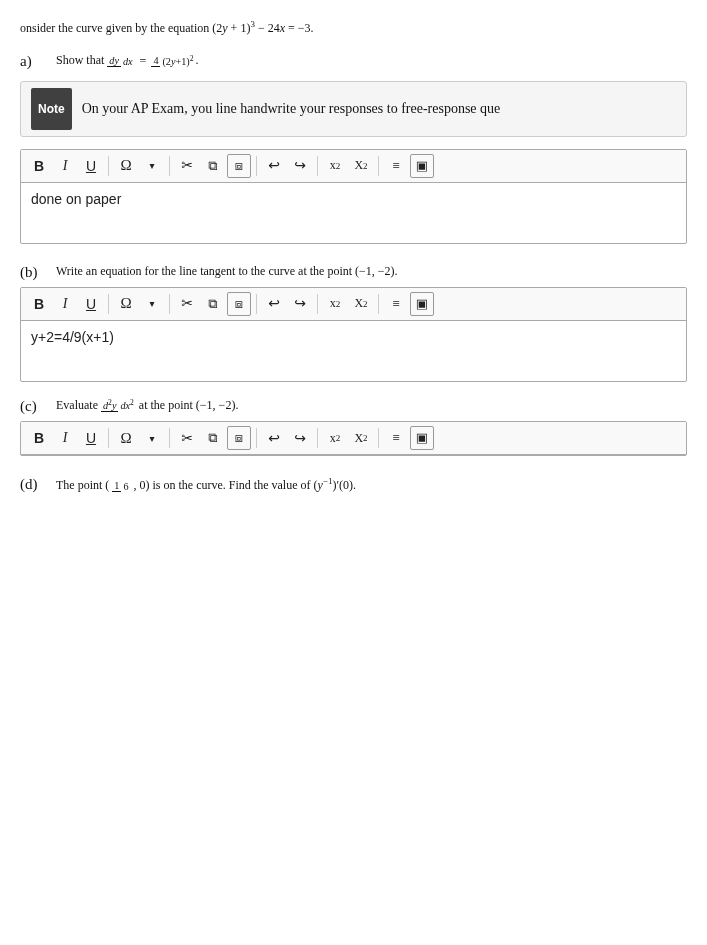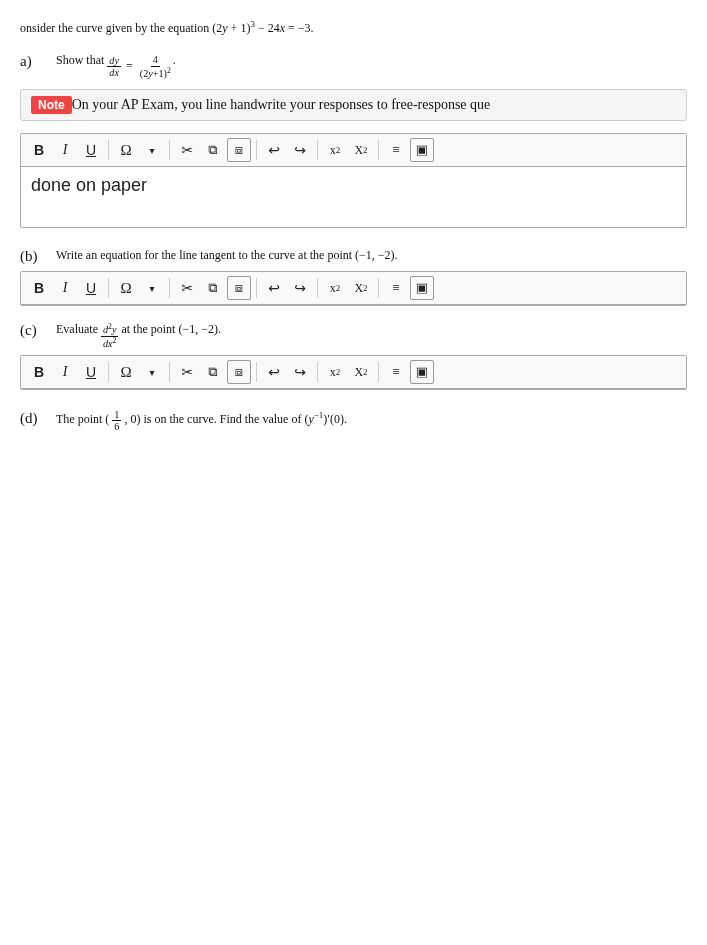--- a/index.html
+++ b/index.html
@@ -40,27 +40,27 @@
       display: flex;
       align-items: center;
       background: #f5f5f5;
       border: 1px solid #ccc;
       border-radius: 3px;
       padding: 6px 10px;
       margin: 10px 0 12px 0;
       font-size: 14px;
     }
     .note-badge {
-      background: #ef4444;
+      background: #404040;
       color: #fff;
       font-size: 12px;
       font-weight: bold;
-      padding: 2px 7px;
+      padding: 14px 7px;
       border-radius: 2px;
-      margin-right: 0;
+      margin-right: 10px;
       font-family: Arial, sans-serif;
     }
     .editor-box {
       border: 1px solid #aaa;
       border-radius: 2px;
       margin-top: 4px;
       margin-bottom: 8px;
     }
     .toolbar {
       display: flex;
@@ -92,29 +92,28 @@
     .tb-sep {
       width: 1px;
       height: 20px;
       background: #ccc;
       margin: 0 3px;
     }
     .tb-omega { font-family: 'Times New Roman', serif; font-size: 15px; }
     .content-area {
       min-height: 60px;
       padding: 8px 10px;
-      font-size: 18px;
+      font-size: 14px;
       font-family: Arial, sans-serif;
       color: #222;
     }
     sup { font-size: 0.75em; vertical-align: super; }
     sub { font-size: 0.75em; vertical-align: sub; }
     .fraction {
       display: inline-flex;
-      flex-direction: column;
       align-items: center;
       vertical-align: middle;
       font-size: 0.85em;
       line-height: 1.1;
       text-align: center;
     }
     .fraction .num { border-bottom: 1px solid #111; padding: 0 2px; }
     .fraction .den { padding: 0 2px; }
   </style>
 </head>
@@ -200,20 +199,23 @@
       <div class="tb-sep"></div>
       <button class="tb-btn">↩</button>
       <button class="tb-btn">↪</button>
       <div class="tb-sep"></div>
       <button class="tb-btn" style="font-size:12px;">x<sup style="font-size:9px;">2</sup></button>
       <button class="tb-btn" style="font-size:12px;">X<sub style="font-size:9px;">2</sub></button>
       <div class="tb-sep"></div>
       <button class="tb-btn" style="font-size:13px;">≡</button>
       <button class="tb-btn" style="font-size:13px; border:1px solid #999; padding: 0 3px;">▣</button>
     </div>
+    <div class="content-area" contenteditable="true" style="">
+      <span>y+2=4/9(x+1)</span>
+    </div>
   </div>
 
   <div class="part-row" style="margin-top: 14px;">
     <span class="part-label">(c)</span>
     <span class="part-text">
       Evaluate
       <span style="display:inline-flex; align-items:center;">
         <span class="fraction">
           <span class="num"><i>d</i><sup>2</sup><i>y</i></span>
           <span class="den"><i>dx</i><sup>2</sup></span>

